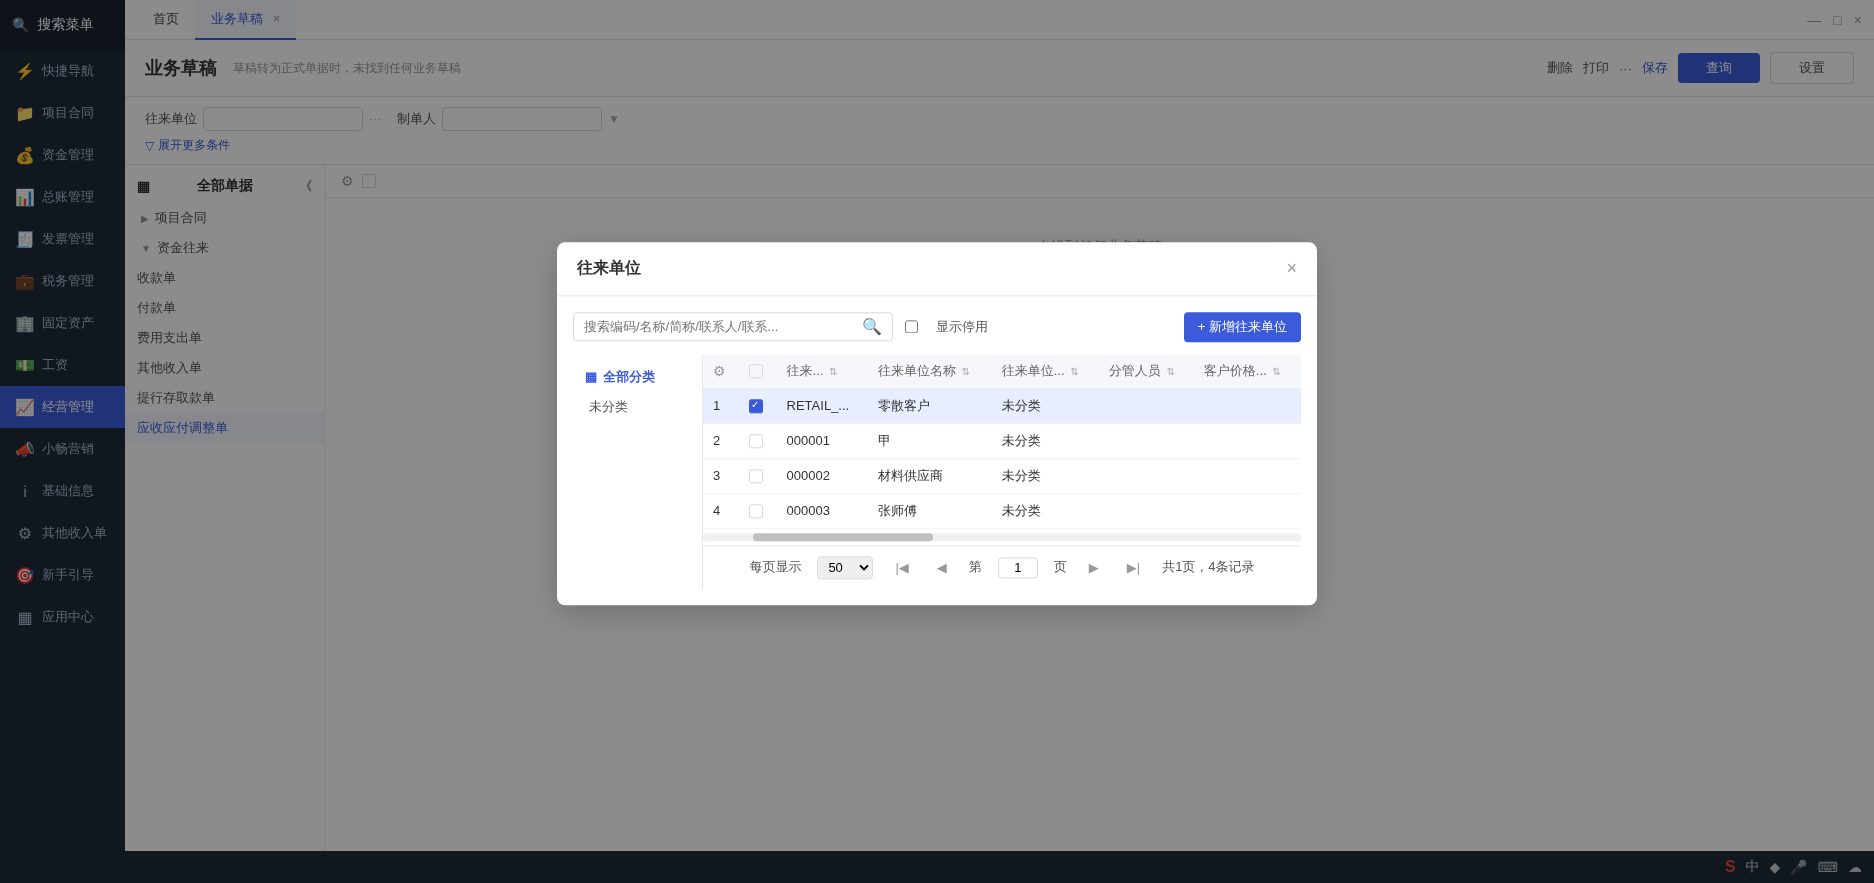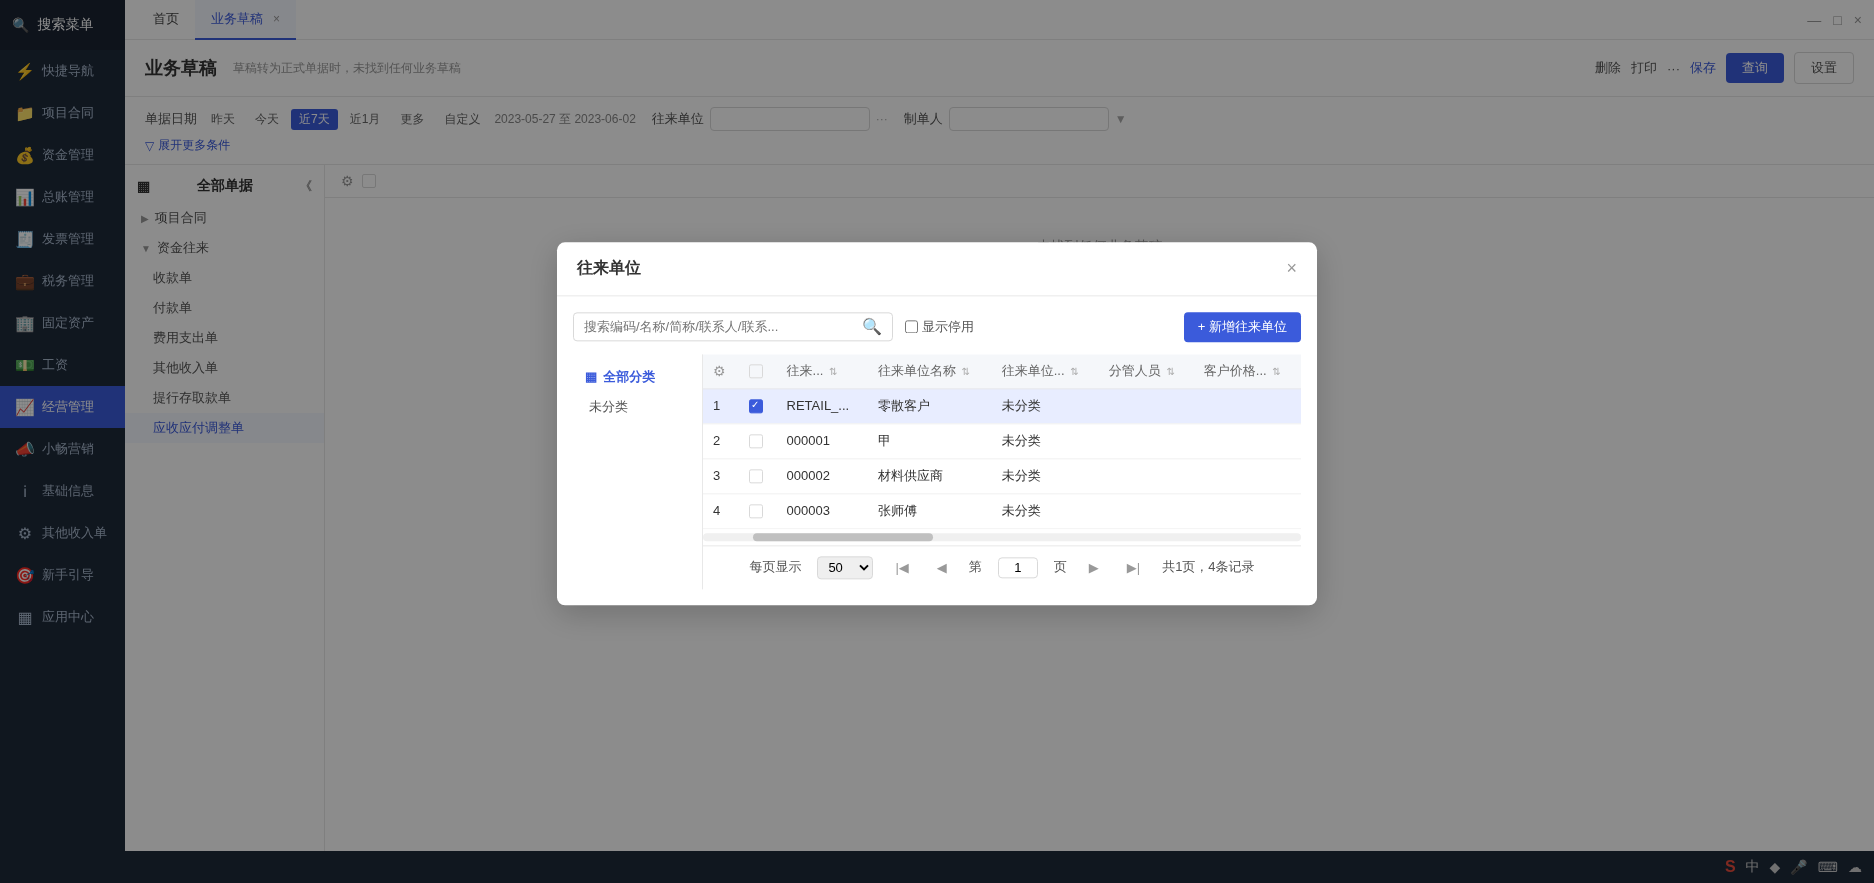--- a/index.html
+++ b/index.html
@@ -46,21 +46,21 @@
     
     .page-header {
       background: #fff; padding: 12px 20px; border-bottom: 1px solid #e8e8e8;
       display: flex; align-items: center; gap: 16px;
     }
     .page-title { font-size: 18px; font-weight: bold; color: #333; }
     .page-subtitle { font-size: 12px; color: #999; }
     .page-header-actions { margin-left: auto; display: flex; gap: 10px; align-items: center; }
     .header-btn { font-size: 13px; color: #555; cursor: pointer; display: flex; align-items: center; gap: 4px; }
     .header-btn.save-btn { color: #3b5bdb; }
-    .btn-primary-sm { background: #3b5bdb; color: #fff; border: none; padding: 6px 16px; border-radius: 4px; font-size: 13px; cursor: pointer; }
+    .btn-primary-sm { background: #3b5bdb; color: #fff; border: none; padding: 6px 28px; border-radius: 4px; font-size: 13px; cursor: pointer; }
 
     
     .filter-bar {
       background: #fff; padding: 10px 20px; border-bottom: 1px solid #e8e8e8;
     }
     .filter-row { display: flex; align-items: center; gap: 16px; flex-wrap: wrap; }
     .filter-item { display: flex; align-items: center; gap: 6px; font-size: 13px; color: #555; }
     .filter-label { color: #555; font-size: 13px; white-space: nowrap; }
     .date-tabs { display: flex; gap: 4px; }
     .date-tab { padding: 2px 8px; font-size: 12px; color: #666; cursor: pointer; border-radius: 3px; }
@@ -81,21 +81,21 @@
       display: flex; align-items: center; justify-content: space-between;
       padding: 0 12px 8px; font-size: 14px; font-weight: bold; color: #333;
     }
     .collapse-btn { color: #999; cursor: pointer; font-size: 12px; }
     .tree-item {
       padding: 6px 16px; font-size: 13px; color: #555; cursor: pointer;
       display: flex; align-items: center; gap: 6px;
     }
     .tree-item.active { color: #3b5bdb; background: #f5f7ff; }
     .tree-item .arrow { font-size: 10px; color: #999; }
-    .tree-child { padding-left: 28px; }
+    .tree-child { padding-left: 12px; }
 
     
     .table-area { flex: 1; background: #fff; overflow: auto; }
     .table-toolbar { padding: 8px 16px; display: flex; align-items: center; gap: 8px; border-bottom: 1px solid #e8e8e8; }
     .table-header-empty { text-align: center; color: #999; padding: 40px; font-size: 14px; }
 
     
     .overlay {
       position: fixed; left: 0; top: 0; right: 0; bottom: 0;
       background: rgba(0,0,0,0.45); z-index: 100;
@@ -116,21 +116,21 @@
     .dialog-body { padding: 16px; }
     .dialog-toolbar {
       display: flex; align-items: center; gap: 12px; margin-bottom: 12px;
     }
     .search-box {
       display: flex; align-items: center; border: 1px solid #d9d9d9; border-radius: 4px;
       padding: 4px 10px; gap: 6px; flex: 1; max-width: 320px;
     }
     .search-box input { border: none; outline: none; font-size: 13px; width: 100%; color: #333; }
     .search-icon-btn { color: #999; cursor: pointer; }
-    .show-disabled { display: flex; align-items: center; gap: 4px; font-size: 13px; color: #555; }
+    .show-disabled { display: flex; align-items: center; gap: 18px; font-size: 13px; color: #555; }
     .new-btn { background: #3b5bdb; color: #fff; border: none; padding: 6px 14px; border-radius: 4px; font-size: 13px; cursor: pointer; margin-left: auto; display: flex; align-items: center; gap: 4px; }
 
     
     .dialog-content { display: flex; gap: 0; }
     .dialog-left {
       width: 130px; border-right: 1px solid #e8e8e8; padding: 8px 0;
     }
     .dialog-left-header {
       padding: 6px 12px; font-size: 13px; font-weight: bold; color: #3b5bdb;
       display: flex; align-items: center; gap: 6px;
@@ -287,32 +287,20 @@
       <span class="header-btn">打印</span>
       <span class="header-btn">···</span>
       <span class="header-btn save-btn">保存</span>
       <button class="btn-primary-sm">查询</button>
       <button class="btn-primary-sm" style="background:#fff;color:#555;border:1px solid #d9d9d9;">设置</button>
     </div>
   </div>
 
   <div class="filter-bar">
     <div class="filter-row">
-      <div class="filter-item">
-        <span class="filter-label">单据日期</span>
-        <div class="date-tabs">
-          <span class="date-tab">昨天</span>
-          <span class="date-tab">今天</span>
-          <span class="date-tab active">近7天</span>
-          <span class="date-tab">近1月</span>
-          <span class="date-tab">更多</span>
-          <span class="date-tab">自定义</span>
-        </div>
-        <span class="date-range">2023-05-27 至 2023-06-02</span>
-      </div>
       <div class="filter-item">
         <span class="filter-label">往来单位</span>
         <input class="filter-input" type="text" style="">
         <span style="color:#aaa;font-size:12px;">···</span>
       </div>
       <div class="filter-item">
         <span class="filter-label">制单人</span>
         <input class="filter-input" type="text" style="">
         <span style="color:#aaa;font-size:12px;">▼</span>
       </div>

